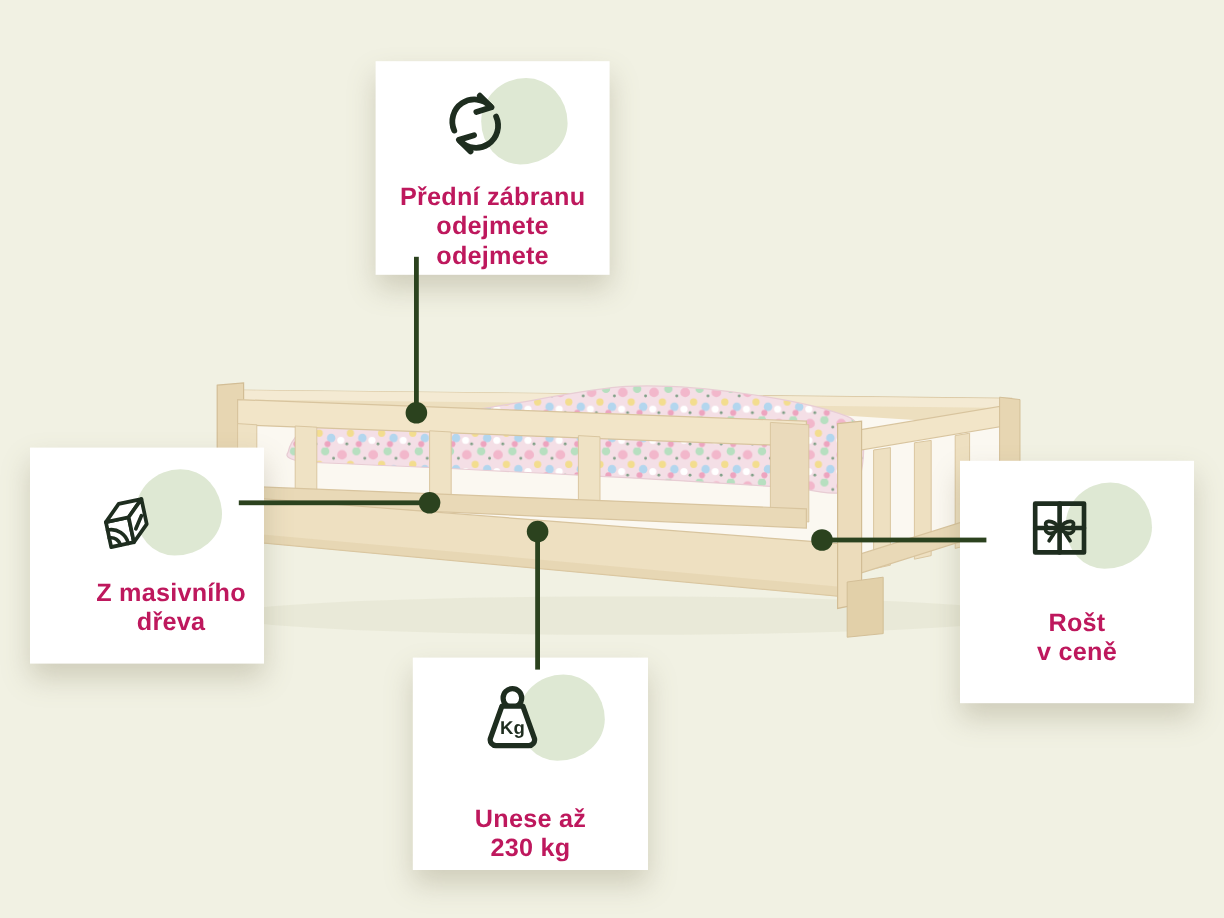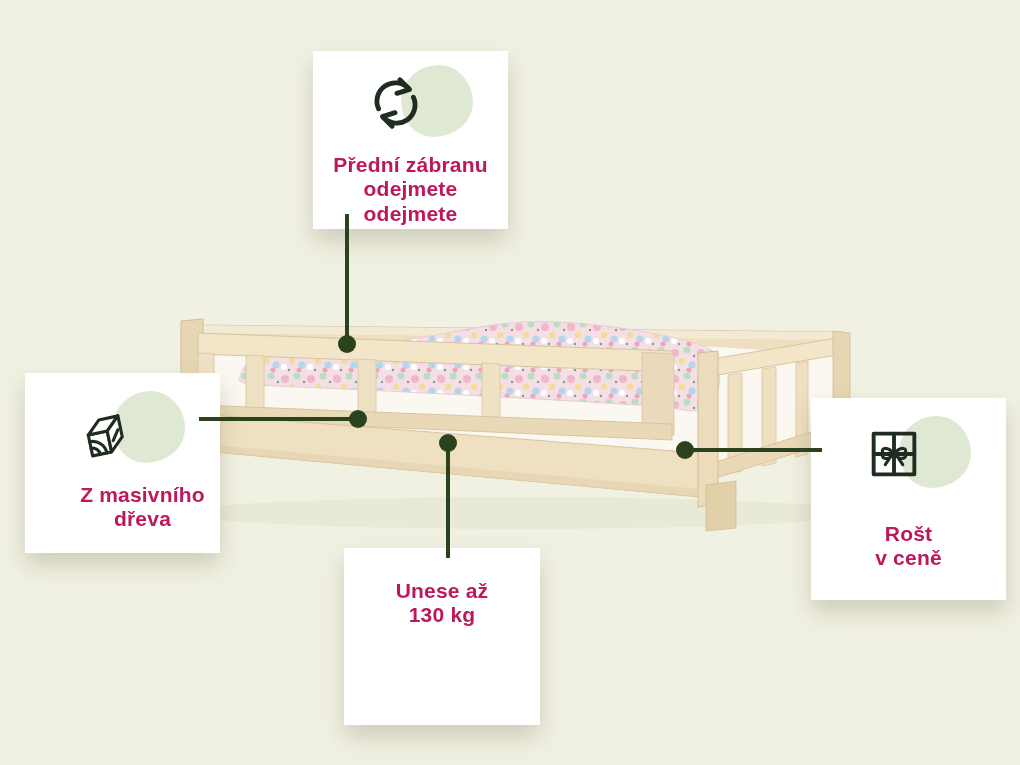--- a/index.html
+++ b/index.html
@@ -12,21 +12,21 @@
   .bed { position:absolute; left:150px; top:295px; width:710px; height:250px; }
   
   .card {
     position:absolute; background:#ffffff;
     box-shadow:0 12px 22px rgba(128,124,92,0.30);
     display:flex; flex-direction:column; align-items:center;
     z-index:2; text-align:center;
   }
   .card-top    { left:313px; top:51px;  width:195px; height:178px; }
   .card-left   { left:25px;  top:373px; width:195px; height:180px; }
-  .card-right  { left:800px; top:398px; width:195px; height:202px;margin-left:11px; }
+  .card-right  { left:800px; top:384px; width:195px; height:202px; }
   .card-bottom { left:344px; top:548px; width:196px; height:177px; }
   .icon-wrap { position:relative; width:112px; height:78px; flex:0 0 auto; }
   .card-top    .icon-wrap { margin-top:14px; }
   .card-left   .icon-wrap { margin-top:18px; }
   .card-right  .icon-wrap { margin-top:18px; }
   .card-bottom .icon-wrap { margin-top:14px; }
   .blob {
     position:absolute; right:-6px; top:0; width:72px; height:72px;
     background:#dee8d3;
     border-radius:52% 48% 55% 45% / 50% 52% 48% 50%;
@@ -172,19 +172,27 @@
         <path d="M 37,37 L 41,43" stroke-width="3.2"></path>
       </svg>
     </div>
     <div class="label">
       <span>Rošt</span>
       <span>v ceně</span>
     </div>
   </div>
 
   <div class="card card-bottom">
+    <div class="icon-wrap">
+      <div class="blob"></div>
+      <svg class="glyph" width="62" height="62" viewBox="0 0 64 64" fill="none" stroke="#1e2d1f" stroke-width="4.5" stroke-linecap="round" stroke-linejoin="round">
+        <circle cx="32" cy="13" r="8"></circle>
+        <path d="M 23,20 H 41 L 51,48 A 5 5 0 0 1 46,54 H 18 A 5 5 0 0 1 13,48 Z" fill="#ffffff"></path>
+        <text x="32" y="44" text-anchor="middle" stroke="none" fill="#1e2d1f" style="font:700 16px 'Liberation Sans',sans-serif">Kg</text>
+      </svg>
+    </div>
     <div class="label">
       <span>Unese až</span>
-      <span>130 kg</span>
+      <span>230 kg</span>
     </div>
   </div>
 
 </div>
 
 </body></html>

